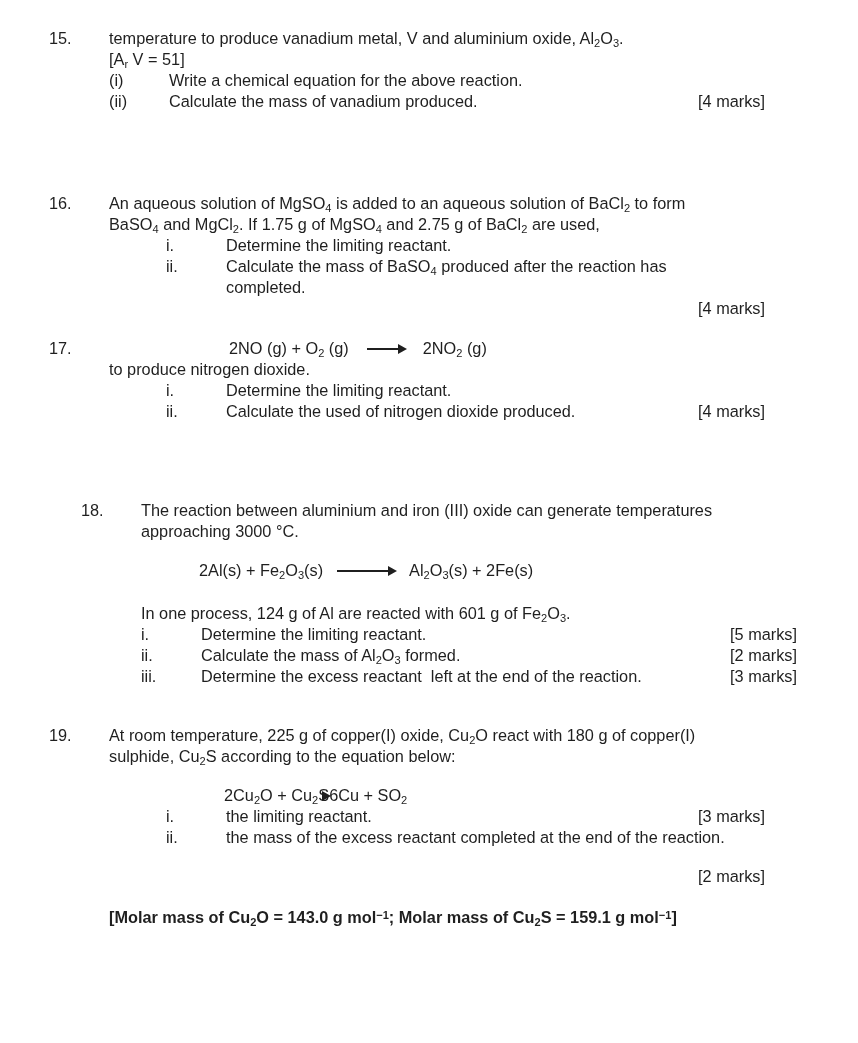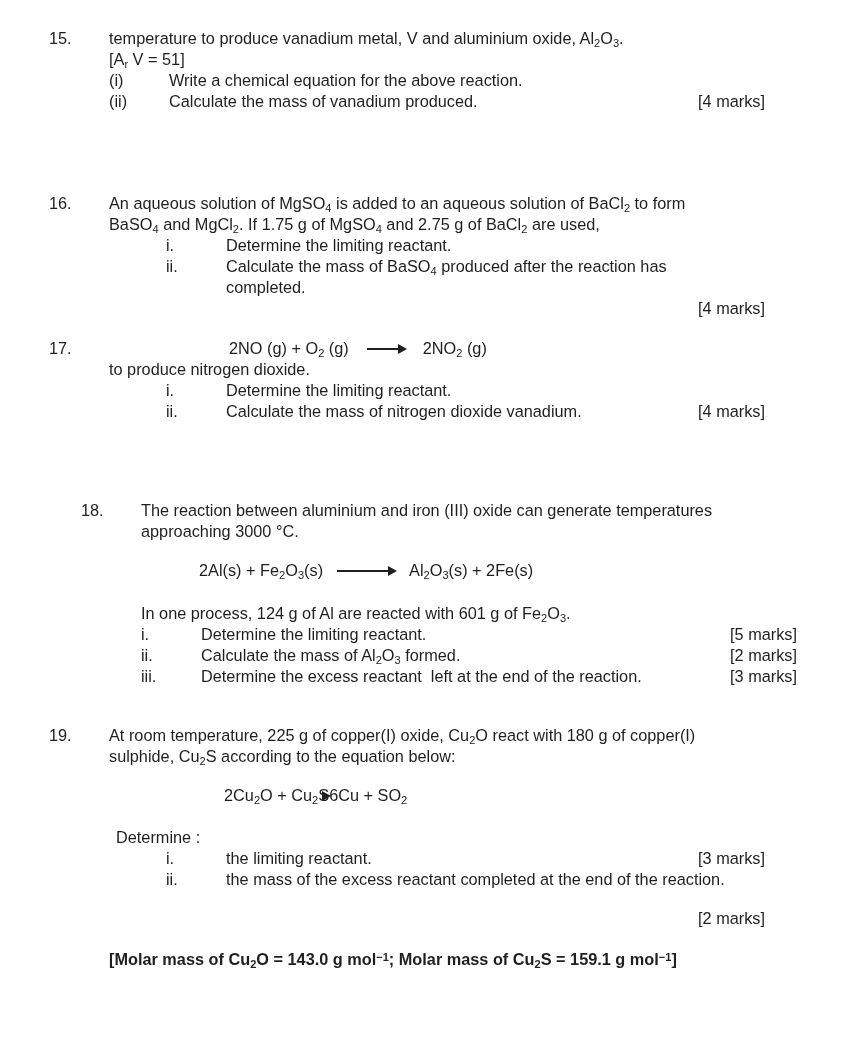--- a/index.html
+++ b/index.html
@@ -92,21 +92,21 @@
     <div class="eq">
       <span>2NO (g) + O<sub>2</sub> (g)</span><span class="arrow"></span><span>2NO<sub>2</sub> (g)</span>
     </div>
     <div class="line">to produce nitrogen dioxide.</div>
     <div class="item indent2">
       <span class="ilabel">i.</span>
       <span class="itext">Determine the limiting reactant.</span>
     </div>
     <div class="item indent2">
       <span class="ilabel">ii.</span>
-      <span class="itext">Calculate the mass of nitrogen dioxide vanadium.</span>
+      <span class="itext">Calculate the used of nitrogen dioxide produced.</span>
       <span class="marks">[4 marks]</span>
     </div>
   </div>
 </section>
 
 <section class="q" id="q18">
   <div class="qnum">18.</div>
   <div class="qcontent">
     <div class="line">The reaction between aluminium and iron (III) oxide can generate temperatures</div>
     <div class="line">approaching 3000 °C.</div>
@@ -133,21 +133,20 @@
 </section>
 
 <section class="q" id="q19">
   <div class="qnum">19.</div>
   <div class="qcontent">
     <div class="line">At room temperature, 225 g of copper(I) oxide, Cu<sub>2</sub>O react with 180 g of copper(I)</div>
     <div class="line">sulphide, Cu<sub>2</sub>S according to the equation below:</div>
     <div class="eq">
       <span>2Cu<sub>2</sub>O + Cu<sub>2</sub>S</span><span class="arrow"></span><span>6Cu + SO<sub>2</sub></span>
     </div>
-    <div class="line determine">Determine :</div>
     <div class="item indent2">
       <span class="ilabel">i.</span>
       <span class="itext">the limiting reactant.</span>
       <span class="marks">[3 marks]</span>
     </div>
     <div class="item indent2">
       <span class="ilabel">ii.</span>
       <span class="itext">the mass of the excess reactant completed at the end of the reaction.</span>
     </div>
     <div class="marks-line">[2 marks]</div>

